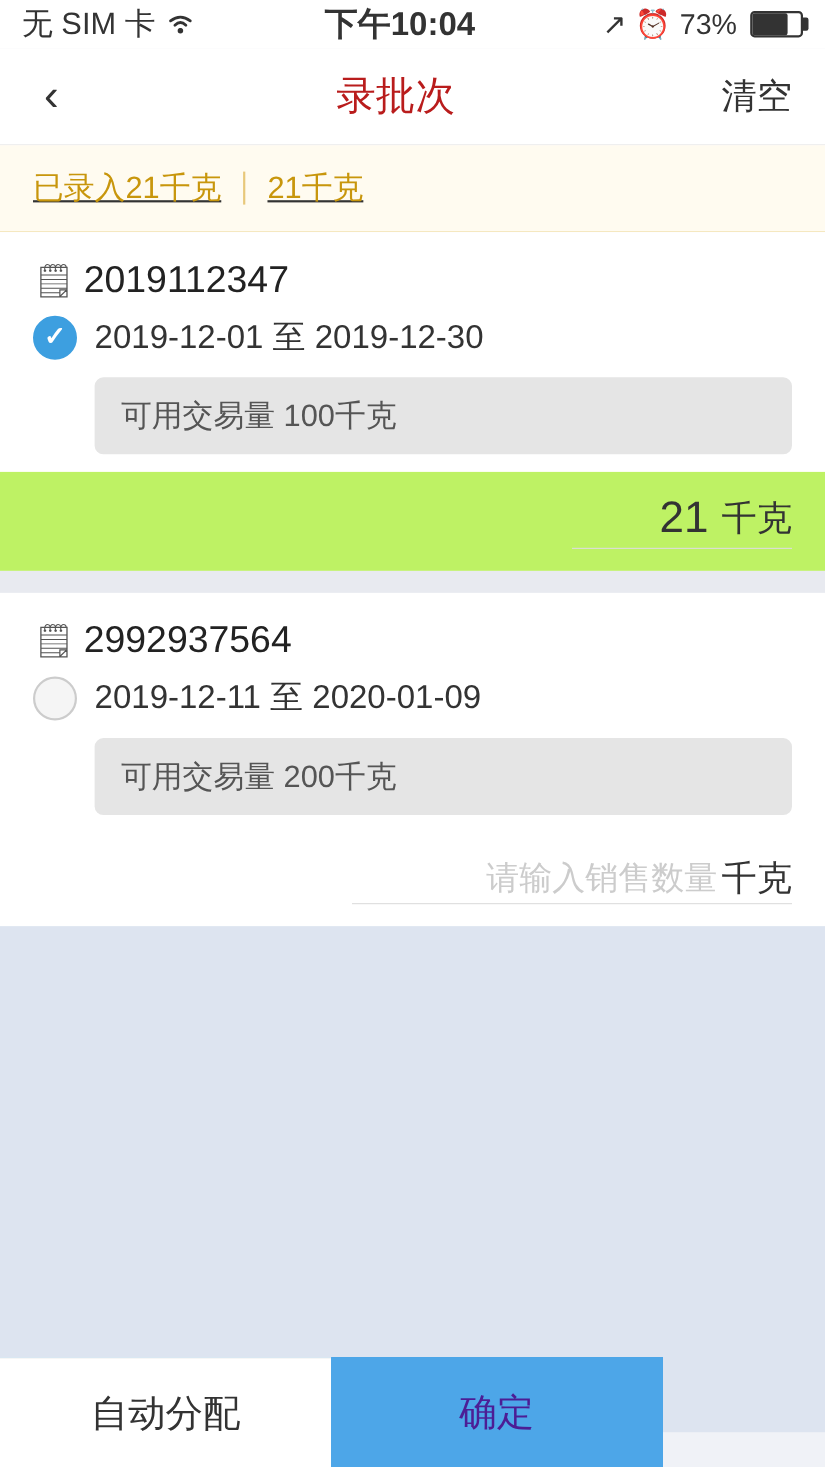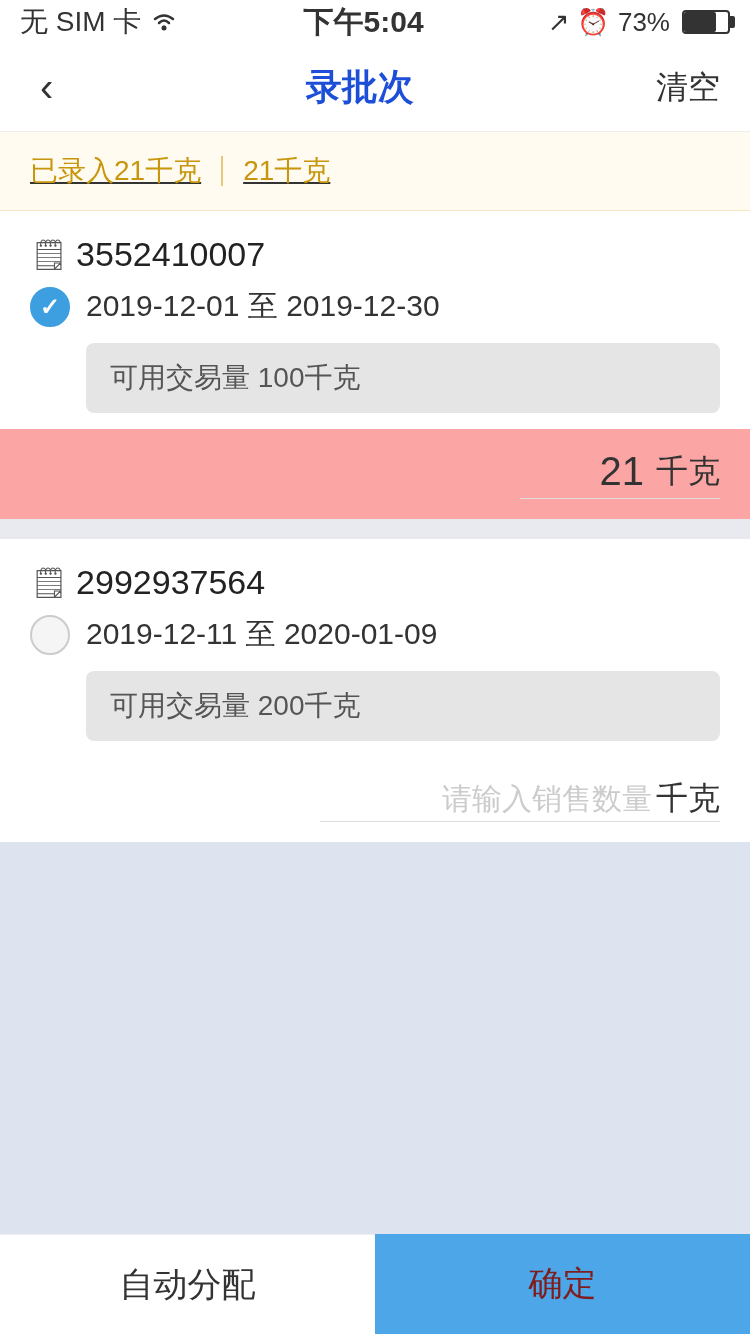--- a/index.html
+++ b/index.html
@@ -79,22 +79,22 @@
       border-bottom: 1px solid #eee;
     }
     .nav-back {
       font-size: 40px;
       color: #333;
       cursor: pointer;
       padding: 10px;
     }
     .nav-title {
       font-size: 36px;
-      font-weight: 700;
-      color: #1d4ed8;
+      font-weight: 400;
+      color: #b91c1c;
     }
     .nav-clear {
       font-size: 32px;
       color: #333;
       cursor: pointer;
     }
 
     
     .summary-bar {
       width: 750px;
@@ -190,21 +190,21 @@
       color: #555;
     }
 
     
     .amount-row {
       display: flex;
       align-items: center;
       justify-content: flex-end;
       padding: 20px 30px;
       gap: 12px;
-      background: #fca5a5;
+      background: #bef264;
     }
     .amount-input {
       font-size: 40px;
       font-weight: 400;
       color: #333;
       text-align: right;
       border: none;
       outline: none;
       width: 120px;
       background: transparent;
@@ -269,21 +269,21 @@
     
     .large-area {
       width: 750px;
       flex: 1;
       min-height: 460px;
       background: #dde4f0;
     }
 
     
     .bottom-bar {
-      width: 750px;
+      width: 602px;
       height: 100px;
       display: flex;
       position: fixed;
       bottom: 0;
       left: 0;
       border-radius: 24px;
     }
     .btn-auto {
       flex: 1;
       height: 100px;
@@ -293,21 +293,21 @@
       color: #333;
       cursor: pointer;
       border-top: 1px solid #eee;
     }
     .btn-confirm {
       flex: 1;
       height: 100px;
       background: #4da6e8;
       border: none;
       font-size: 34px;
-      color: #7f1d1d;
+      color: #4c1d95;
       cursor: pointer;
     }
 
     
     .amount-display-wrap {
       display: flex;
       flex-direction: column;
       align-items: flex-end;
     }
   </style>
@@ -319,21 +319,21 @@
     <span>无 SIM 卡</span>
     <span>
       <svg width="30" height="22" viewBox="0 0 30 22">
         <path d="M15 18 L15 18" stroke="#333" stroke-width="3" stroke-linecap="round"></path>
         <path d="M10 14 Q15 9 20 14" stroke="#333" stroke-width="2.5" fill="none" stroke-linecap="round"></path>
         <path d="M6 10 Q15 3 24 10" stroke="#333" stroke-width="2.5" fill="none" stroke-linecap="round"></path>
         <circle cx="15" cy="19" r="2.5" fill="#333"></circle>
       </svg>
     </span>
   </div>
-  <div class="status-center">下午5:04</div>
+  <div class="status-center">下午10:04</div>
   <div class="status-right">
     <span>↗</span>
     <span>⏰</span>
     <span>73%</span>
     <div class="battery">
       <div class="battery-fill"></div>
     </div>
   </div>
 </div>
 
@@ -348,21 +348,21 @@
   <div class="summary-divider"></div>
   <span class="summary-text">21千克</span>
 </div>
 
 <div class="content">
 
   <div class="batch-item">
     <div class="batch-item-content">
       <div class="batch-id-row">
         <span class="batch-icon">🗒</span>
-        <span class="batch-id">3552410007</span>
+        <span class="batch-id">2019112347</span>
       </div>
       <div class="batch-date-row">
         <div class="radio-circle checked"></div>
         <span class="batch-date">2019-12-01 至 2019-12-30</span>
       </div>
       <div class="avail-box">可用交易量 100千克</div>
     </div>
     <div class="amount-row">
       <div class="amount-display-wrap">
         <div style="display:flex;align-items:center;gap:12px;">

